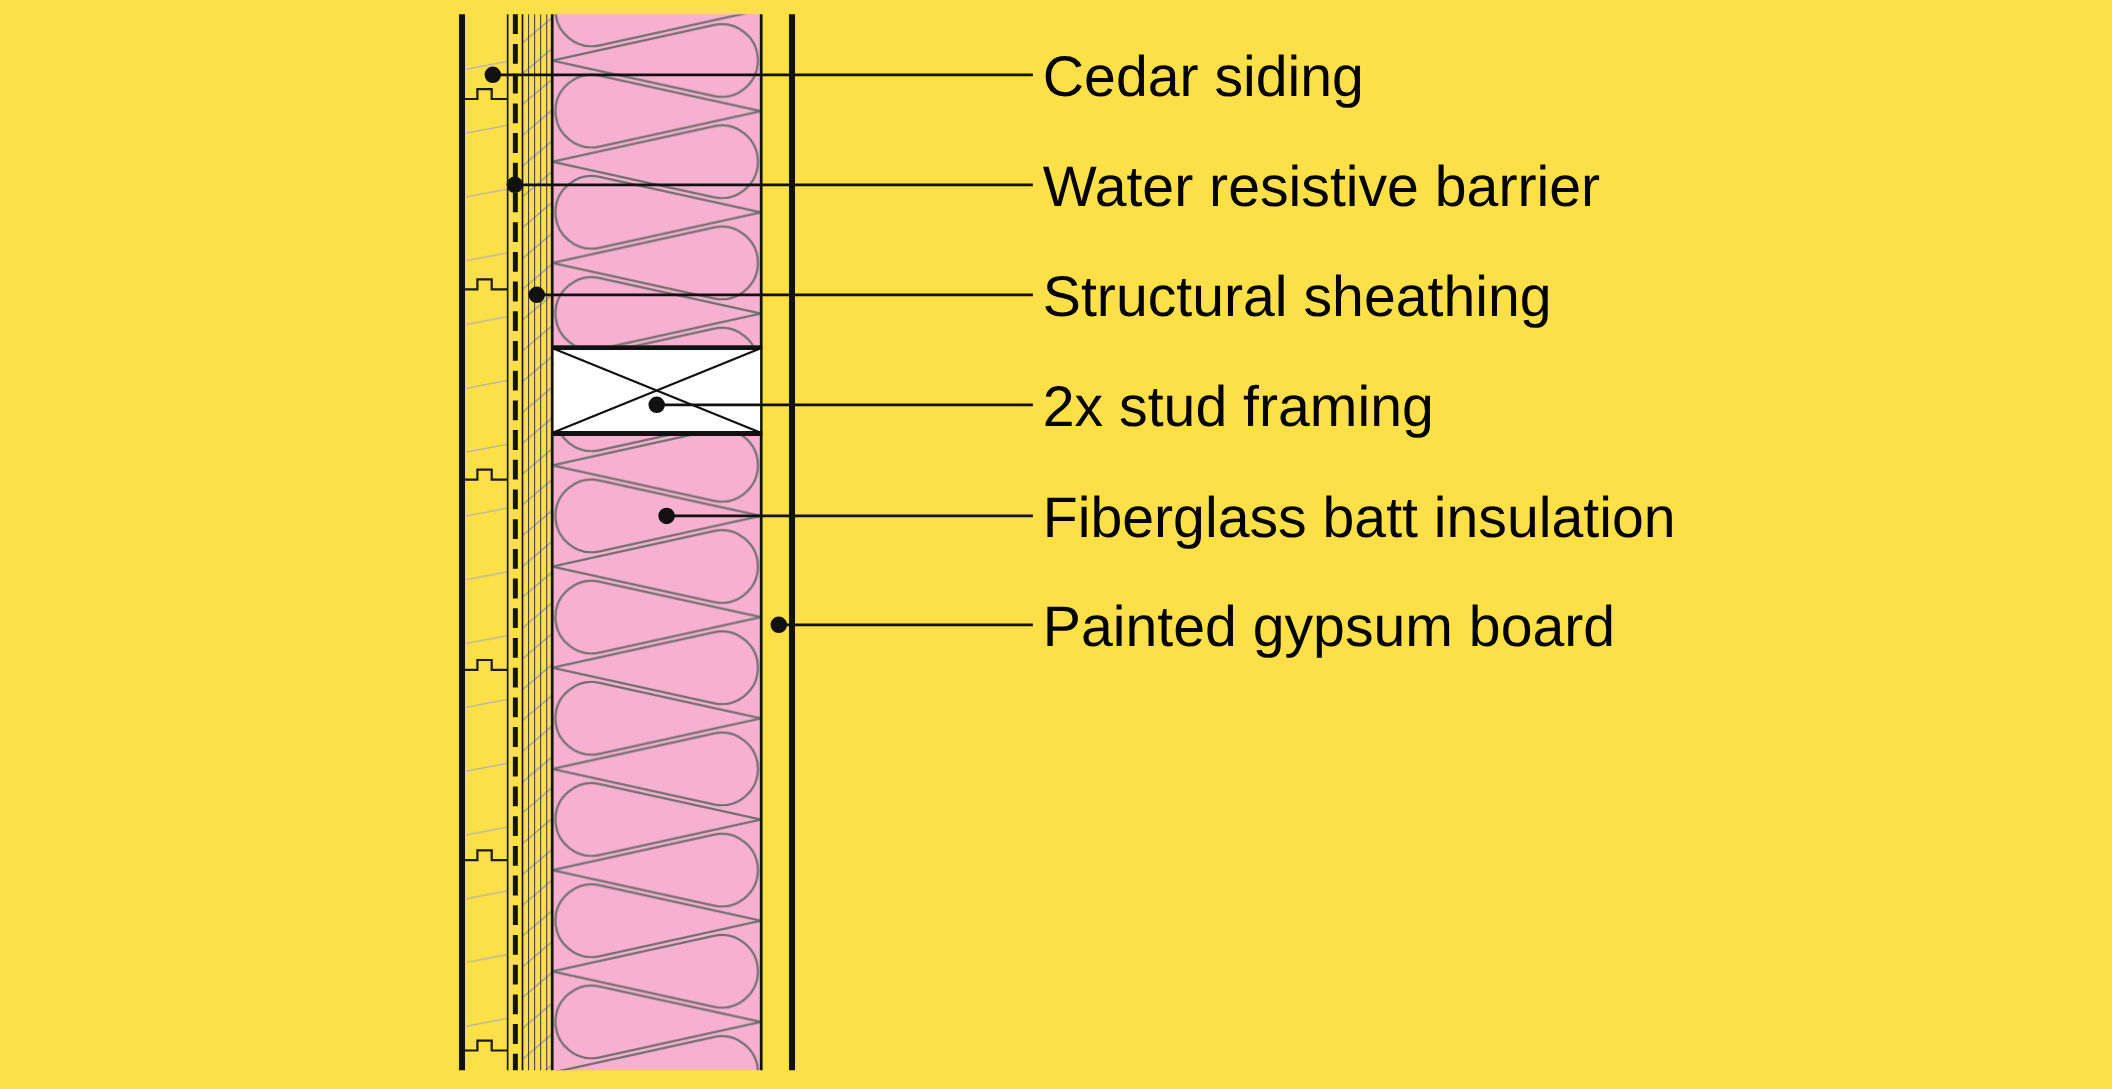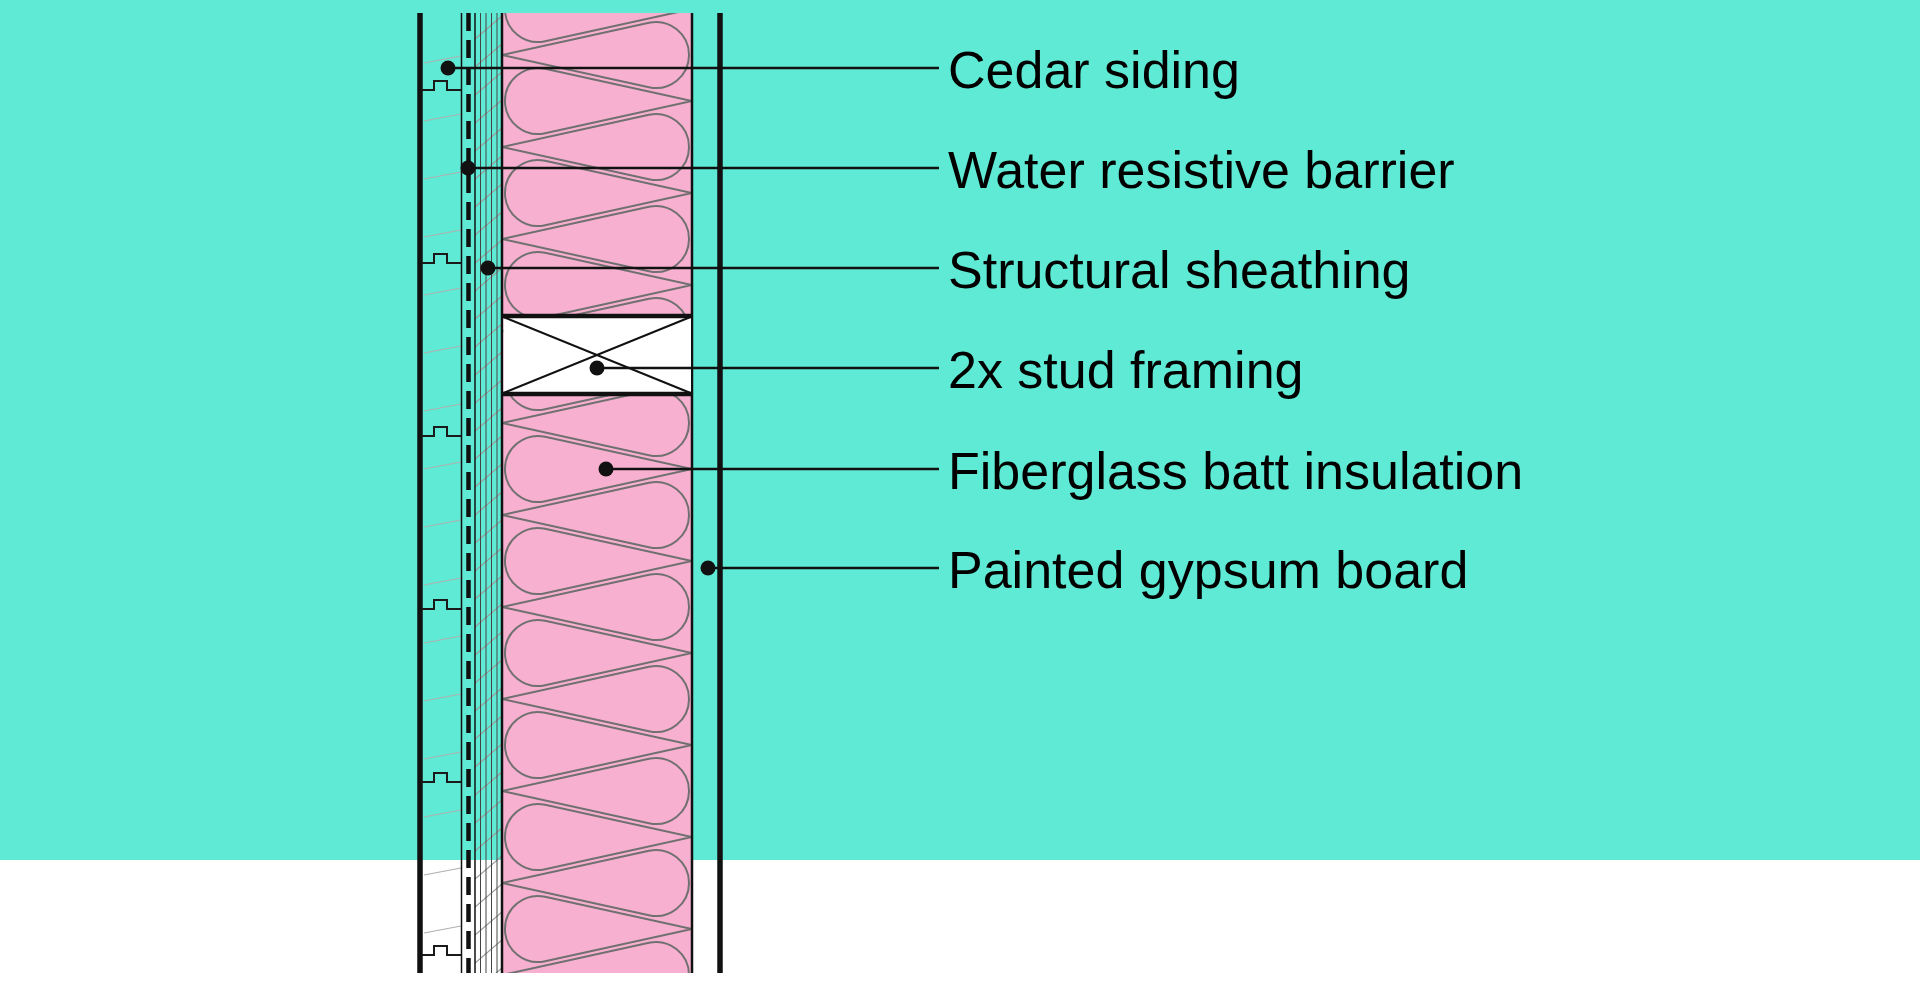--- a/index.html
+++ b/index.html
@@ -7,22 +7,22 @@
     padding: 0;
     background: #ffffff;
     width: 1920px;
     height: 990px;
     overflow: hidden;
     font-family: "Liberation Sans", sans-serif;
   }
   .stage {
     position: relative;
     width: 1920px;
-    height: 860px;
-    background: #5eead4;
+    height: 990px;
+    background: #fde047;
   }
   svg { display: block; }
   text.callout {
     font-family: "Liberation Sans", sans-serif;
     font-size: 52px;
     fill: #000000;
   }
 </style>
 </head>
 <body>

